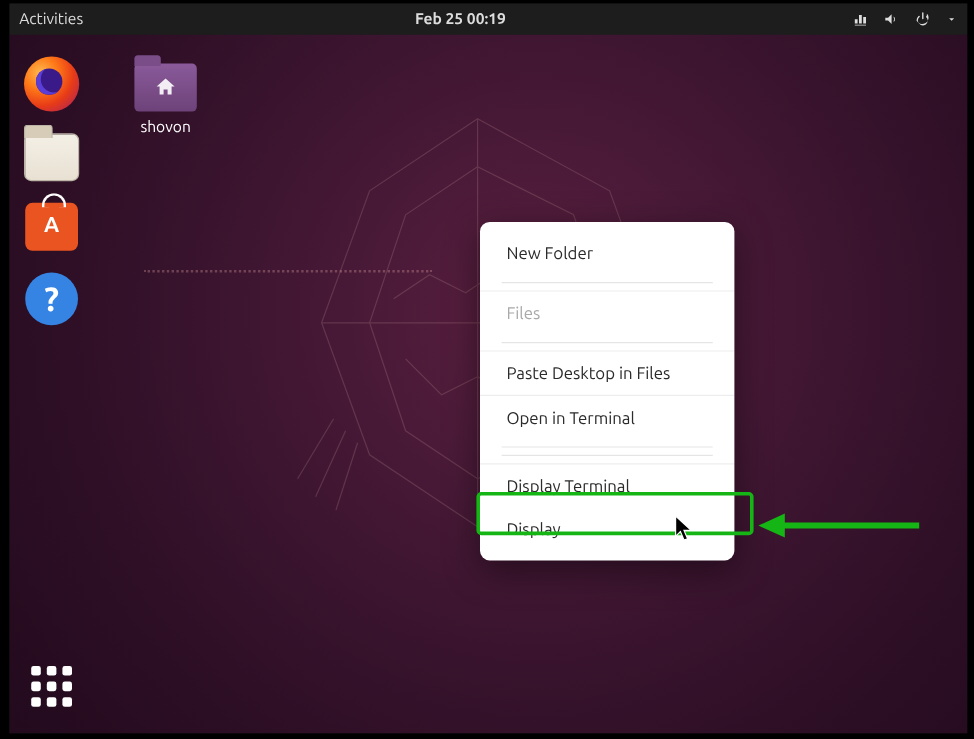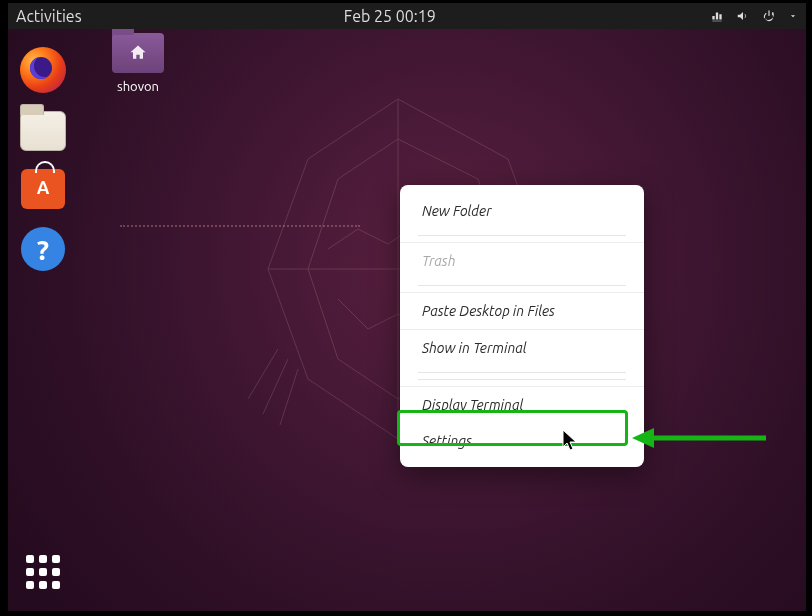--- a/index.html
+++ b/index.html
@@ -16,26 +16,26 @@
       width: 798px; height: 608px;
       background: #1d1d1d;
     }
     
     .topbar {
       height: 26px;
       background: #1d1d1d;
       display: flex;
       align-items: center;
       color: #ddd;
-      font-size: 16px;
+      font-size: 13px;
       padding: 0 8px;
     }
     .topbar .activities { flex: 0 0 auto; cursor: pointer; }
     .topbar .spacer { flex: 1; }
-    .topbar .datetime { font-weight: 400; }
+    .topbar .datetime { font-weight: 700; }
     .topbar .tray { display: flex; align-items: center; gap: 12px; margin-left: 12px; }
     .tray svg { width: 14px; height: 14px; fill: #ddd; display: block; }
     .tray .chevron svg { width: 10px; height: 10px; }
 
     
     .desktop {
       position: absolute;
       left: 0; top: 26px;
       right: 0; bottom: 0;
       background: radial-gradient(circle at 55% 40%, #5a1f3f 0%, #4a1a38 25%, #3d1530 45%, #2e0f26 70%, #230a1d 100%);
@@ -88,41 +88,40 @@
     .apps-grid {
       width: 34px; height: 34px;
       margin-bottom: 22px;
       display: grid; grid-template-columns: repeat(3, 8px); grid-template-rows: repeat(3, 8px);
       gap: 5px;
       cursor: pointer;
     }
     .apps-grid span { background: #fff; border-radius: 2px; }
 
     
-    .dicons { position: absolute; left: 90px; top: 4px; display: flex; flex-direction: column; gap: 34px; }
+    .dicons { position: absolute; left: 90px; top: 24px; display: flex; flex-direction: column; gap: 34px; }
     .dicon { width: 80px; text-align: center; color: #fff; font-size: 13px; cursor: pointer; }
     .dicon .box { width: 52px; height: 40px; margin: 0 auto 6px; border-radius: 4px; display:flex; align-items:center; justify-content:center; }
     .home-folder { background: linear-gradient(#8a5a9a, #6d4279); position:relative; }
     .home-folder::before { content:""; position:absolute; left:0; top:-7px; width:22px; height:9px; background:#7a4d88; border-radius:3px 3px 0 0; }
     .home-folder svg { width:20px; height:20px; fill:#fff; opacity:0.9; }
     .trash-box { width:42px; height:48px; background: linear-gradient(#f5f2ec,#e4dfd4); border:1px solid #b8b2a4; border-radius:4px; display:flex; align-items:center; justify-content:center; }
     .trash-box svg { width:22px; height:22px; }
 
     
     .context-menu {
       position: absolute;
       left: 392px; top: 156px;
-      width: 244px;
+      width: 212px;
       background: #fff;
       border-radius: 8px;
       box-shadow: 0 8px 30px rgba(0,0,0,0.45);
       padding: 8px 0;
       font-size: 14px;
       color: #2b2b2b;
-      font-style: italic;
     }
     .menu-item {
       padding: 10px 22px;
       border-top: 1px solid rgba(0,0,0,0.07);
       cursor: pointer;
       position: relative;
     }
     .menu-item:first-child { border-top: none; }
     .menu-item.disabled { color: #a9a9a9; cursor: default; }
     .menu-sep { height: 0; margin: 6px 18px; border-top: 1px solid rgba(0,0,0,0.1); }
@@ -227,28 +226,28 @@
               <path d="M12 3l9 8h-3v8h-4v-5h-4v5H6v-8H3z"></path>
             </svg>
         </div>
         <div>shovon</div>
       </div>
     </div>
 
     <div class="context-menu">
       <div class="menu-item">New Folder</div>
       <div class="menu-sep"></div>
-      <div class="menu-item disabled">Trash</div>
+      <div class="menu-item disabled">Files</div>
       <div class="menu-sep"></div>
       <div class="menu-item">Paste Desktop in Files</div>
-      <div class="menu-item">Show in Terminal</div>
+      <div class="menu-item">Open in Terminal</div>
       <div class="menu-sep"></div>
       <div class="menu-sep"></div>
       <div class="menu-item">Display Terminal</div>
-      <div class="menu-item" style="border-top:none;">Settings</div>
+      <div class="menu-item" style="border-top:none;">Display</div>
     </div>
 
     <div class="highlight-box"></div>
 
     <div class="arrow">
       <svg width="150" height="30">
         <line x1="140" y1="15" x2="22" y2="15" stroke="#15b515" stroke-width="5"></line>
         <polygon points="6,15 28,5 28,25" fill="#15b515"></polygon>
       </svg>
     </div>

